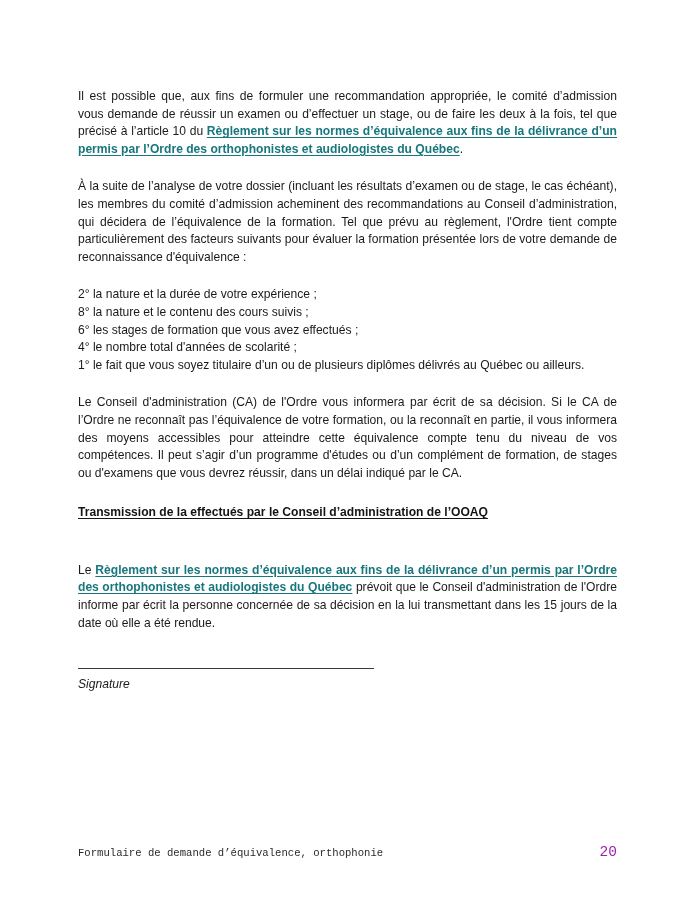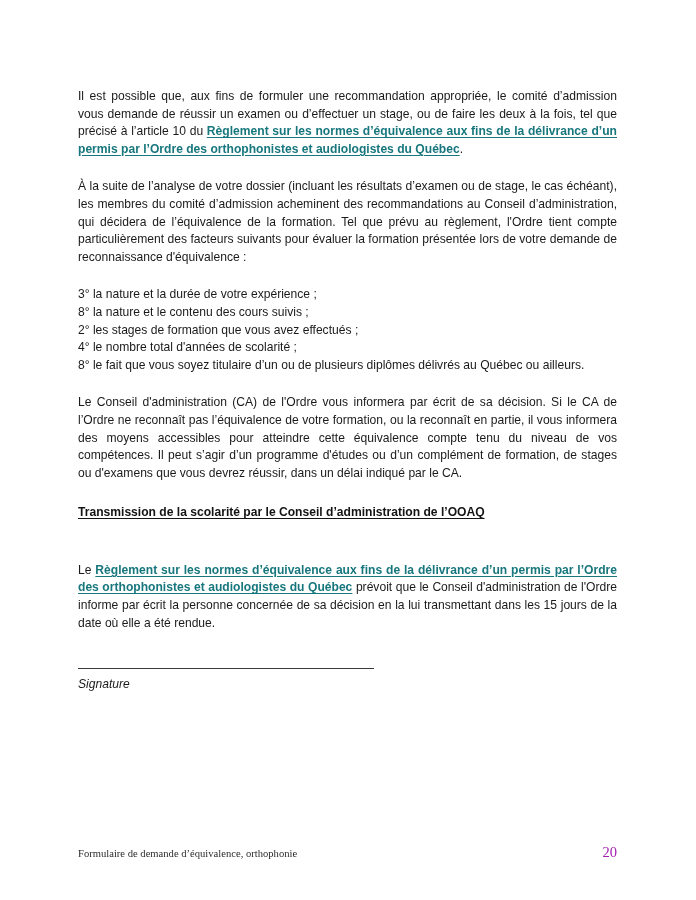--- a/index.html
+++ b/index.html
@@ -100,21 +100,21 @@
 
   
   .footer {
     position: absolute;
     left: 78px;
     top: 845px;
     width: 539px;
     display: flex;
     align-items: baseline;
     justify-content: space-between;
-    font-family: Liberation Serif, serif;
+    font-family: Liberation Mono, monospace;
     color: #2b2b2b;
   }
 
   .footer-text {
     font-size: 10.6px;
     line-height: 14px;
   }
 
   .footer-pageno {
     font-size: 14.5px;
@@ -127,31 +127,31 @@
 
 <div class="page">
 
   <div class="content">
 
     <p class="body-para"><span>Il est possible que, aux fins de formuler une recommandation appropriée, le comité d’admission vous demande de réussir un examen ou d’effectuer un stage, ou de faire les deux à la fois, tel que précisé à l’article 10 du </span><a class="link" href="#">Règlement sur les normes d’équivalence aux fins de la délivrance d’un permis par l’Ordre des orthophonistes et audiologistes du Québec</a><span>.</span></p>
 
     <p class="body-para">À la suite de l’analyse de votre dossier (incluant les résultats d’examen ou de stage, le cas échéant), les membres du comité d’admission acheminent des recommandations au Conseil d’administration, qui décidera de l’équivalence de la formation. Tel que prévu au règlement, l'Ordre tient compte particulièrement des facteurs suivants pour évaluer la formation présentée lors de votre demande de reconnaissance d'équivalence :</p>
 
     <div class="list-block">
-      <div class="list-line">3° la nature et la durée de votre expérience ;</div>
+      <div class="list-line">2° la nature et la durée de votre expérience ;</div>
       <div class="list-line">8° la nature et le contenu des cours suivis ;</div>
-      <div class="list-line">2° les stages de formation que vous avez effectués ;</div>
+      <div class="list-line">6° les stages de formation que vous avez effectués ;</div>
       <div class="list-line">4° le nombre total d'années de scolarité ;</div>
-      <div class="list-line">8° le fait que vous soyez titulaire d’un ou de plusieurs diplômes délivrés au Québec ou ailleurs.</div>
+      <div class="list-line">1° le fait que vous soyez titulaire d’un ou de plusieurs diplômes délivrés au Québec ou ailleurs.</div>
     </div>
 
     <p class="body-para">Le Conseil d'administration (CA) de l'Ordre vous informera par écrit de sa décision. Si le CA de l’Ordre ne reconnaît pas l’équivalence de votre formation, ou la reconnaît en partie, il vous informera des moyens accessibles pour atteindre cette équivalence compte tenu du niveau de vos compétences. Il peut s’agir d’un programme d'études ou d’un complément de formation, de stages ou d'examens que vous devrez réussir, dans un délai indiqué par le CA.</p>
 
     <div class="heading-wrap">
-      <h2 class="section-heading">Transmission de la scolarité par le Conseil d’administration de l’OOAQ</h2>
+      <h2 class="section-heading">Transmission de la effectués par le Conseil d’administration de l’OOAQ</h2>
     </div>
 
     <p class="body-para"><span>Le </span><a class="link" href="#">Règlement sur les normes d’équivalence aux fins de la délivrance d’un permis par l’Ordre des orthophonistes et audiologistes du Québec</a><span> prévoit que le Conseil d'administration de l'Ordre informe par écrit la personne concernée de sa décision en la lui transmettant dans les 15 jours de la date où elle a été rendue.</span></p>
 
   </div>
 
   <div class="sig-block signature">
     <div class="rule sig-rule"></div>
     <div class="rule-label">Signature</div>
   </div>

